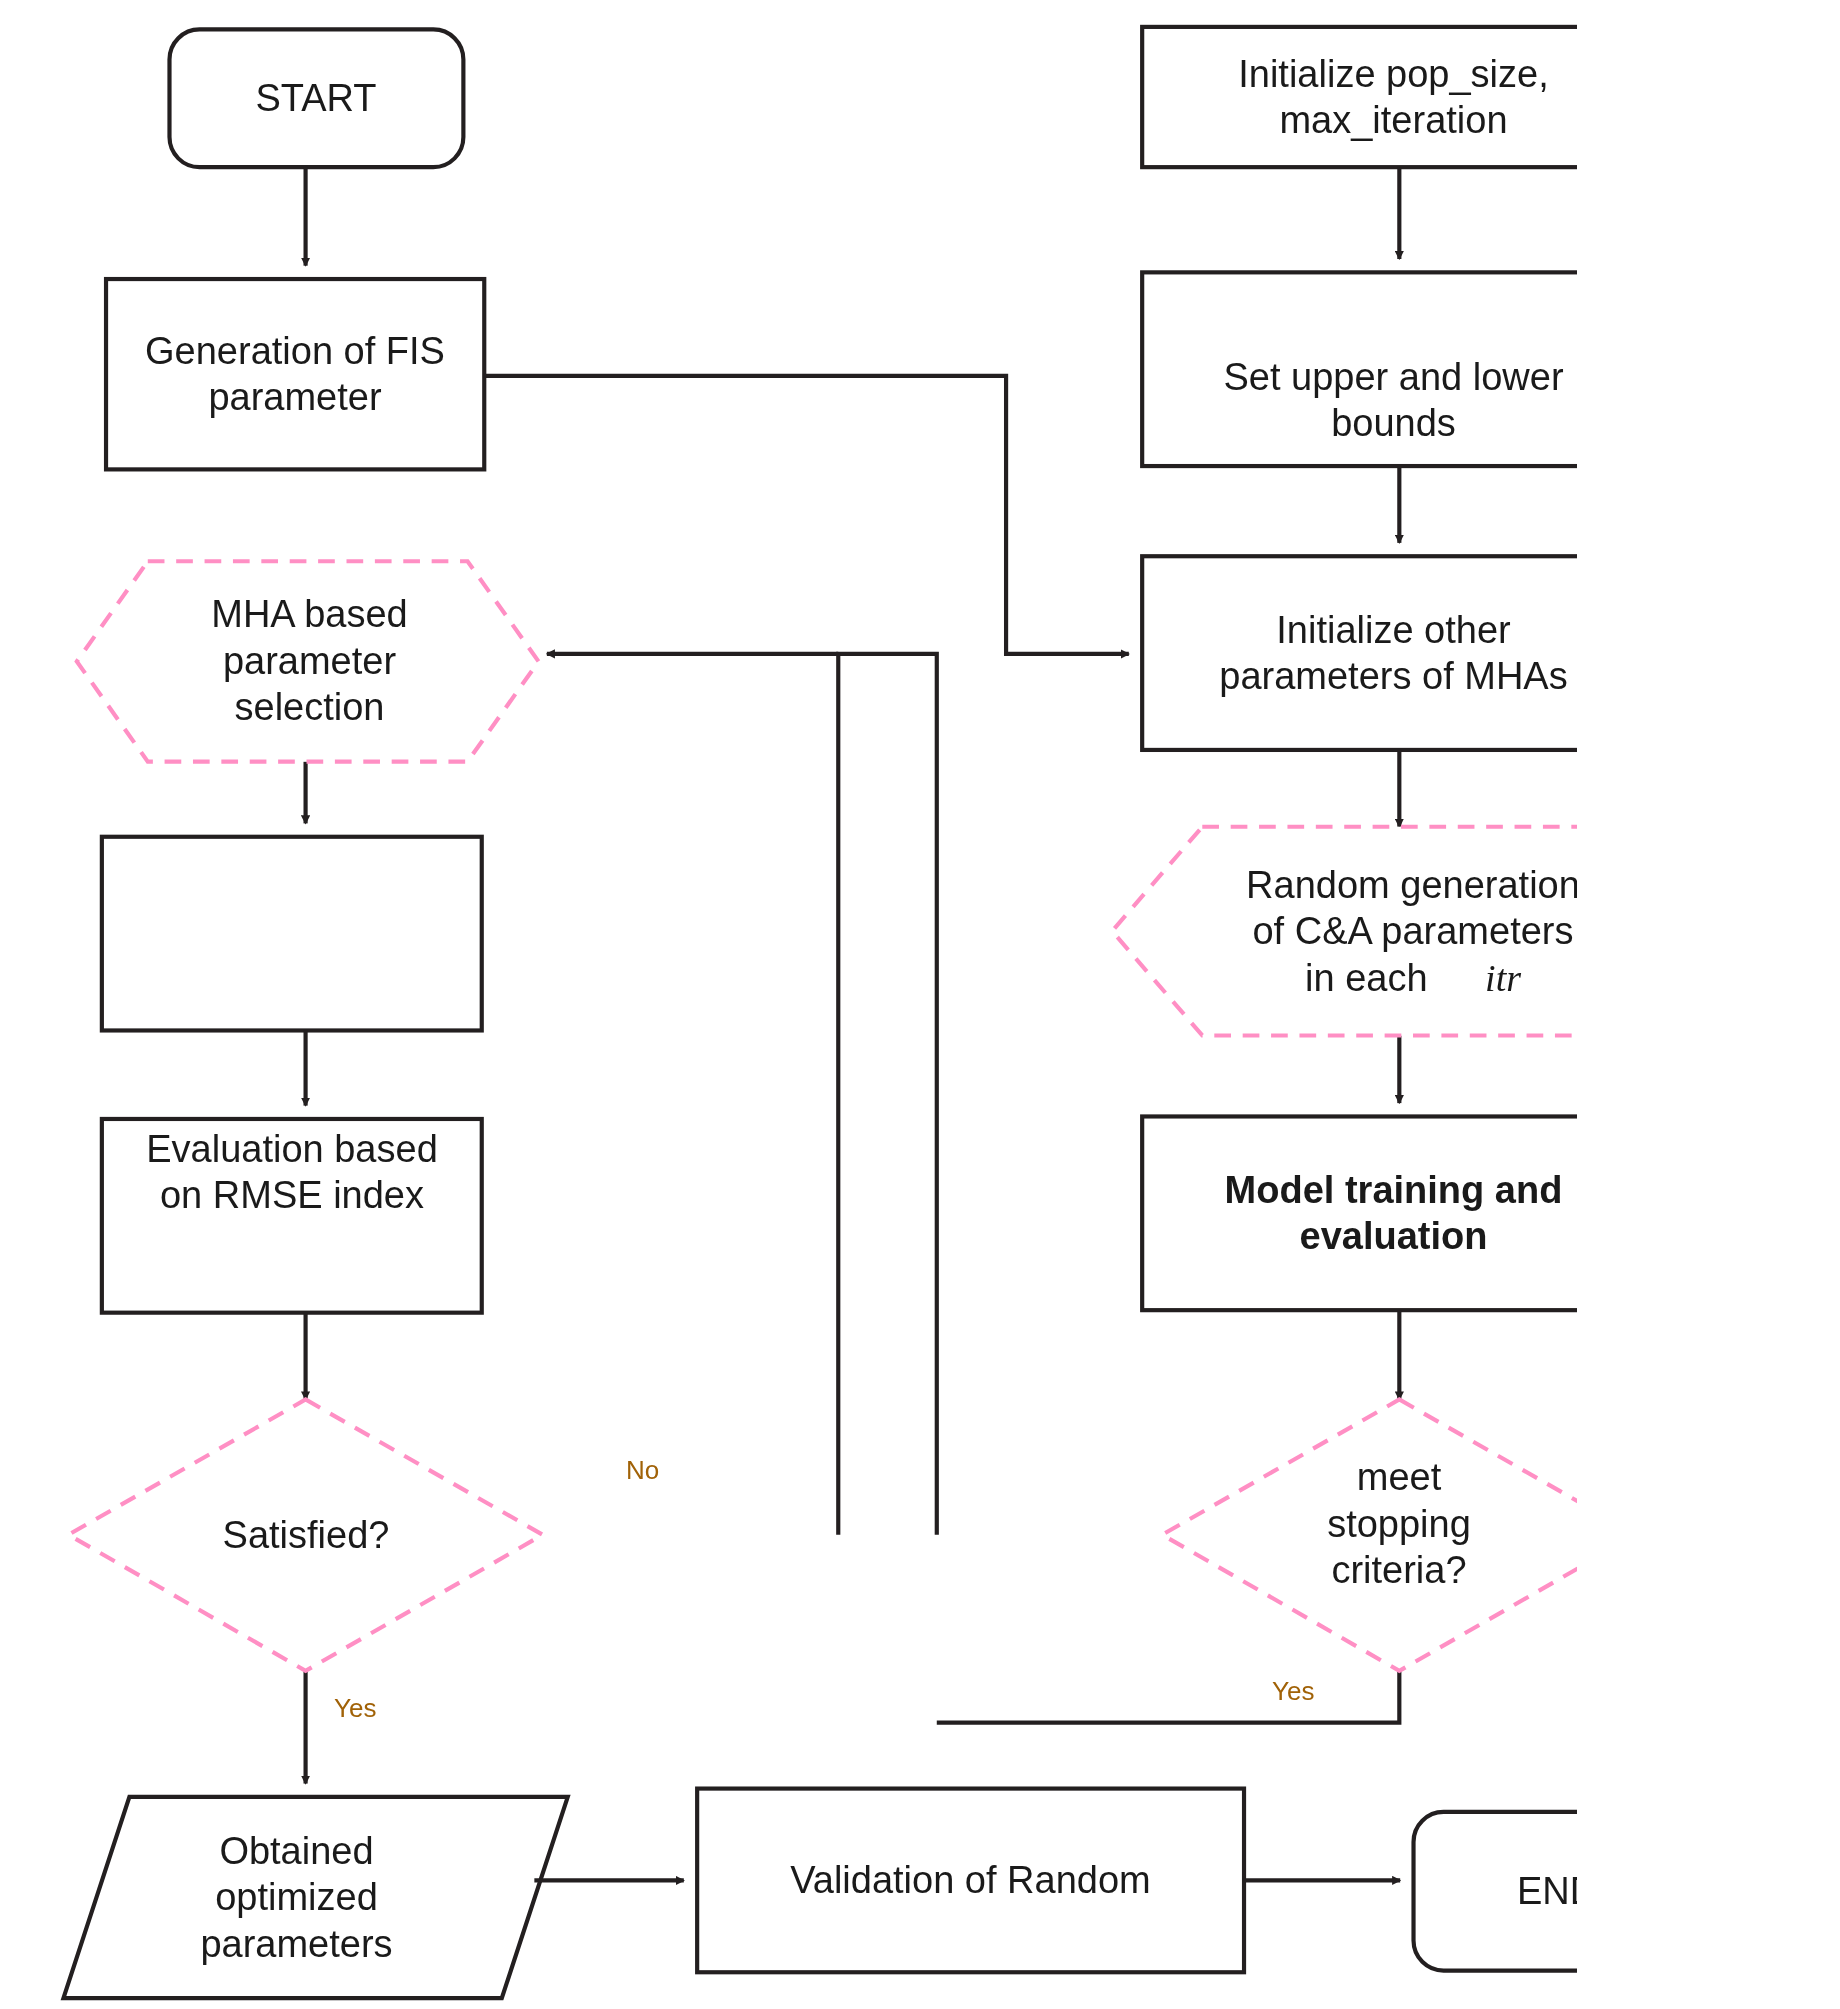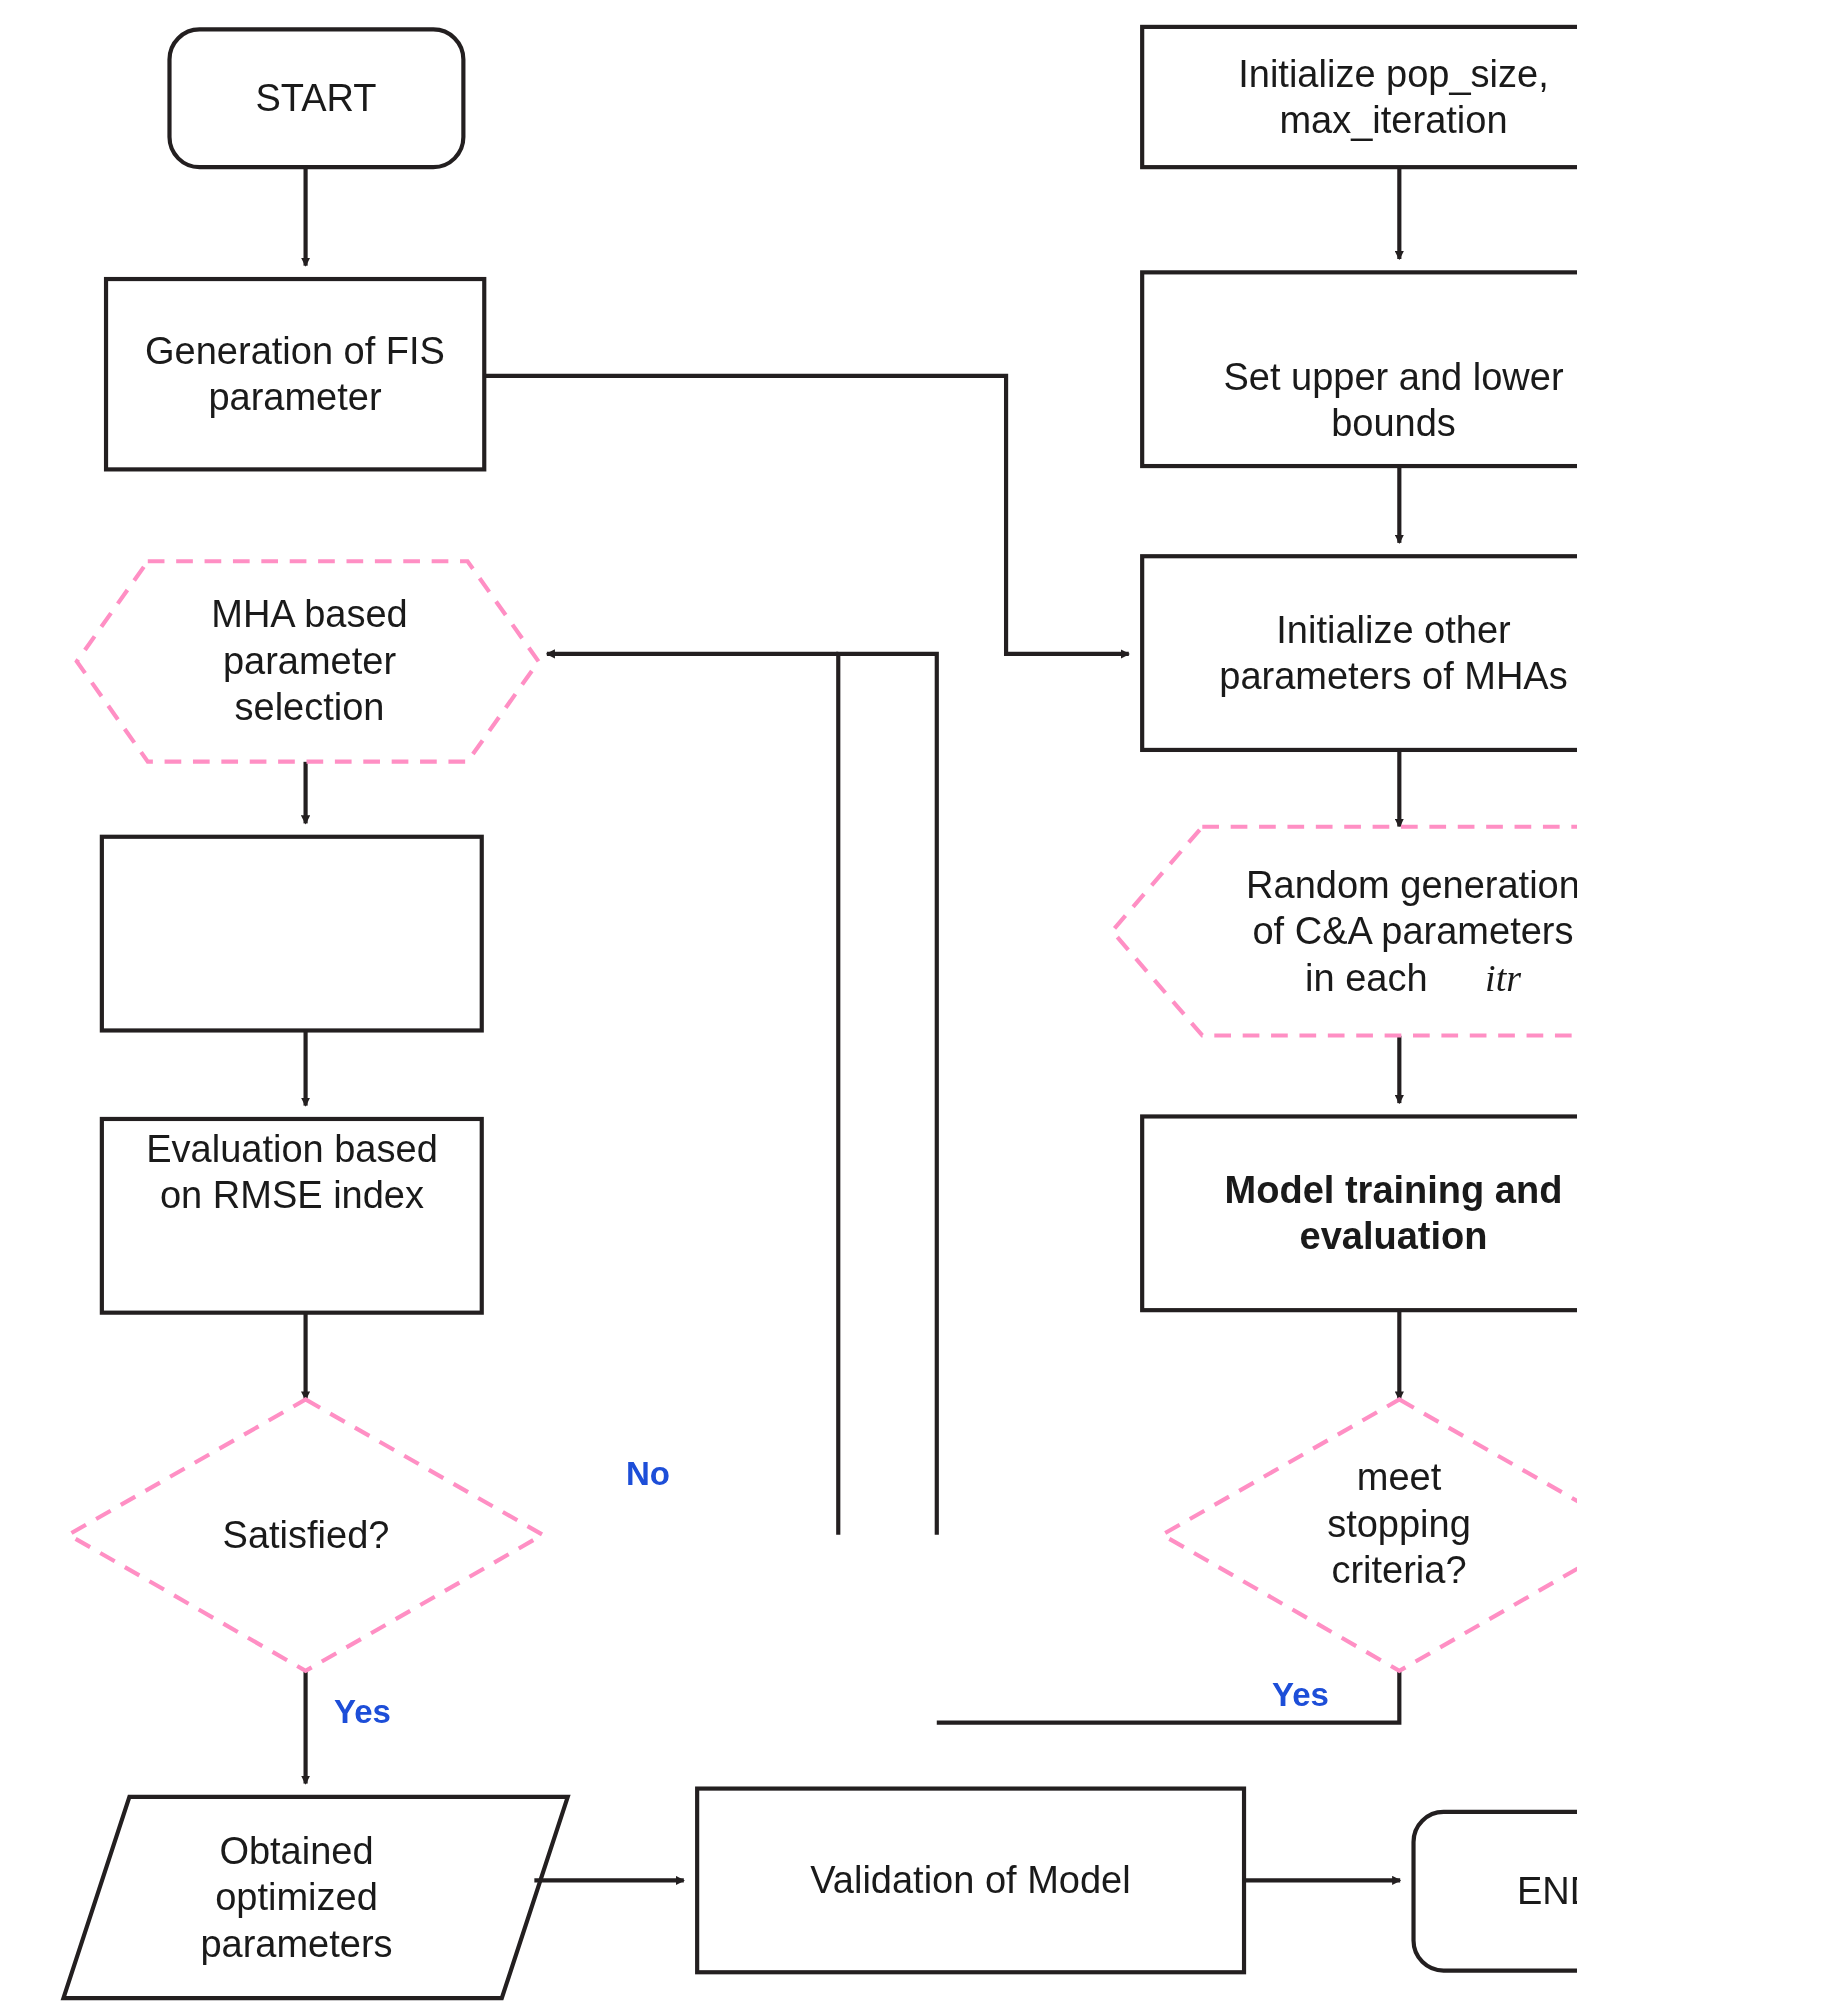--- a/index.html
+++ b/index.html
@@ -29,23 +29,23 @@
     justify-content: center;
     text-align: center;
     color: #1a1a1a;
     font-size: 38px;
     line-height: 1.22;
     white-space: pre-line;
     pointer-events: none;
   }
   .edge-label {
     position: absolute;
-    color: #1d4ed8;
-    font-size: 33px;
-    font-weight: bold;
+    color: #a16207;
+    font-size: 26px;
+    font-weight: normal;
     line-height: 1;
   }
   .italic-var {
   }
   .math-itr {
     font-family: "Liberation Serif", serif;
     font-style: italic;
     margin-left: 47px;
   }
 </style>
@@ -131,21 +131,21 @@
 
   <div class="node-label" style="left:102px; top:1075px; width:380px; height:194px;">Evaluation based
 on RMSE index</div>
 
   <div class="node-label" style="left:139px; top:1468px; width:334px; height:134px;">Satisfied?</div>
 
   <div class="node-label" style="left:117px; top:1797px; width:359px; height:201px;">Obtained
 optimized
 parameters</div>
 
-  <div class="node-label" style="left:697px; top:1788px; width:547px; height:184px;">Validation of Model</div>
+  <div class="node-label" style="left:697px; top:1788px; width:547px; height:184px;">Validation of Random</div>
 
   <div class="node-label" style="left:1413px; top:1812px; width:288px; height:159px;">END</div>
 
   <div class="node-label" style="left:1142px; top:27px; width:503px; height:140px;"><span><span>Initialize </span><span class="italic-var">pop_size,
 max_iteration</span></span></div>
 
   <div class="node-label" style="left:1142px; top:272px; width:503px; height:194px;margin-top:31px;">Set upper and lower
 bounds</div>
 
   <div class="node-label" style="left:1142px; top:556px; width:503px; height:194px;">Initialize other

